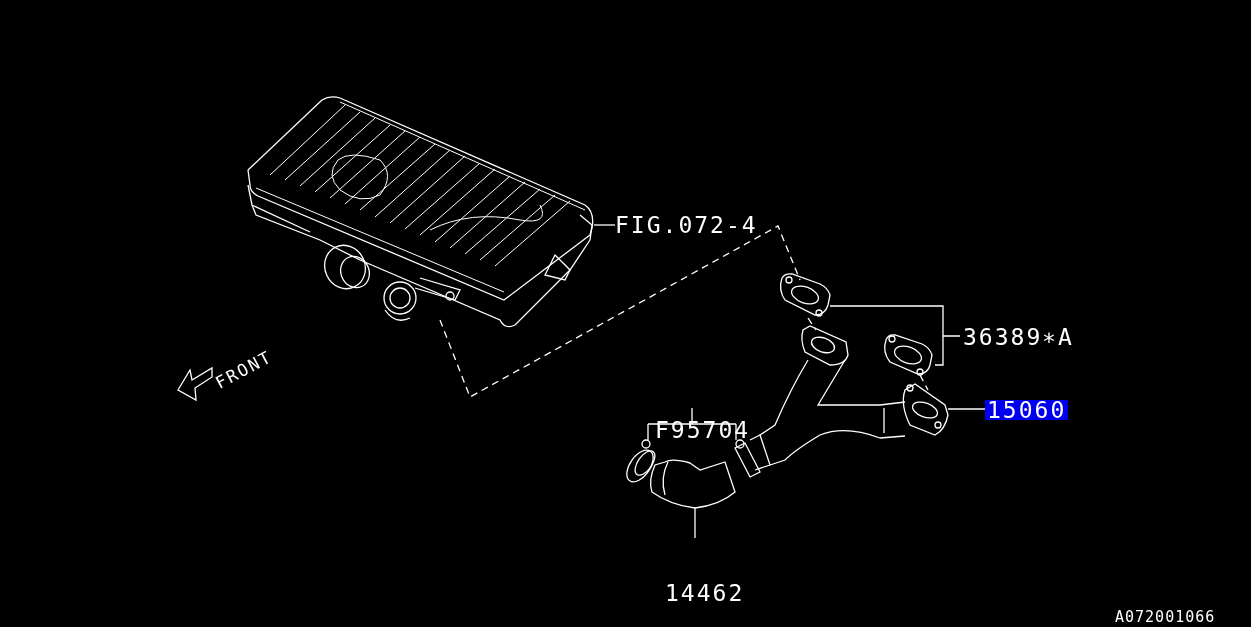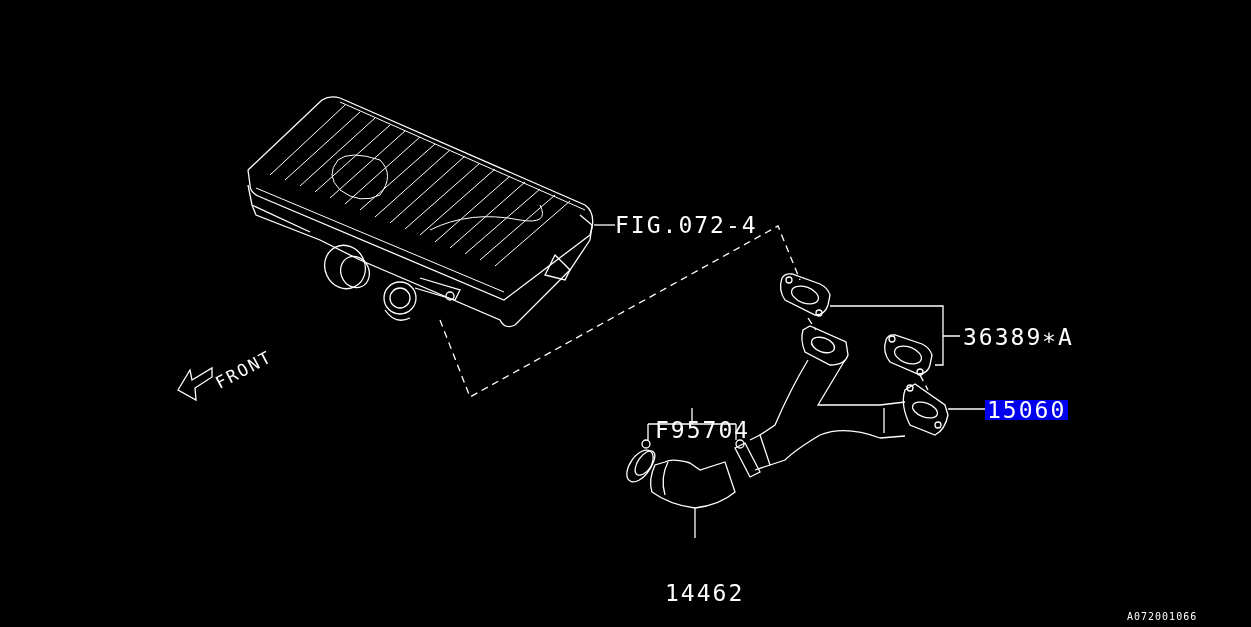--- a/index.html
+++ b/index.html
@@ -1,20 +1,20 @@
 <!DOCTYPE html>
 <html><head>
 <meta charset="utf-8">
 <style>
   html, body { margin:0; padding:0; background:#000; }
   body { width:1251px; height:627px; position:relative; overflow:hidden; font-family:"DejaVu Sans Mono", monospace; }
   svg.diagram { position:absolute; left:0; top:0; }
   .lbl { position:absolute; color:#fff; font-family:"DejaVu Sans Mono", monospace; font-size:23px; letter-spacing:2px; line-height:20px; white-space:nowrap; }
   .lbl.hl { background:#0000ee; color:#fff; padding:0 2px; }
-  .lbl.small { font-size:10px; letter-spacing:1px;margin-left:12px; }
+  .lbl.small { font-size:15px; letter-spacing:1px; }
   .front { position:absolute; color:#fff; font-size:17px; letter-spacing:2px; transform:rotate(-28deg); transform-origin:left top; }
 </style>
 </head>
 <body>
 
 <svg class="diagram" width="1251" height="627" viewBox="0 0 1251 627" fill="none" stroke="#fff" stroke-width="1.3">
 
   <g>
     <path d="M248,170 L322,100 Q330,95 340,98 L585,205 Q595,212 592,228 L590,235"></path>
     <path d="M248,170 L250,185 Q250,192 258,196 L504,300 L590,235"></path>

